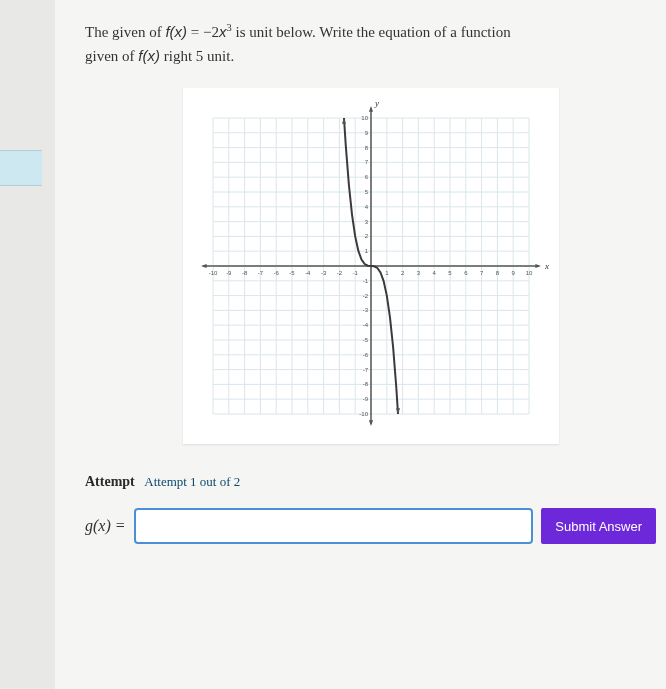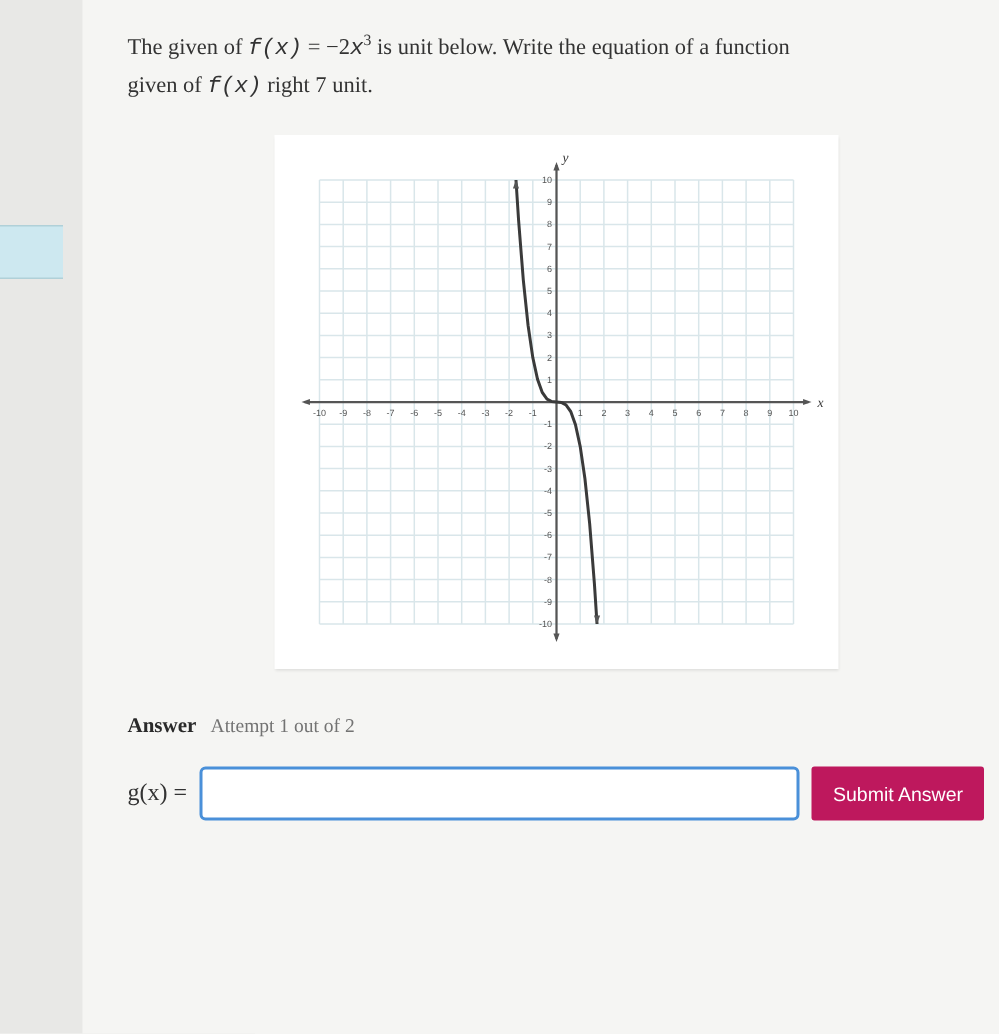--- a/index.html
+++ b/index.html
@@ -30,21 +30,21 @@
       background: #f5f5f3;
       padding: 20px 10px 20px 30px;
     }
     .problem-text {
       color: #333;
       font-size: 15px;
       line-height: 1.6;
       margin-bottom: 20px;
       font-family: Georgia, serif;
     }
-    .math-ital { font-style: italic; font-family: Liberation Mono, monospace; }
+    .math-ital { font-style: italic; font-family: Liberation Sans, sans-serif; }
     .sup { font-size: 0.7em; vertical-align: super; }
     .graph-container {
       display: flex;
       justify-content: center;
       margin: 20px 0 30px 0;
     }
     .graph-box {
       background: #fff;
       padding: 8px;
       box-shadow: 0 1px 2px rgba(0,0,0,0.1);
@@ -58,44 +58,45 @@
     .arrowhead { fill: #555; }
     .answer-section {
       margin-top: 30px;
     }
     .answer-header {
       font-size: 14px;
       color: #333;
       margin-bottom: 18px;
     }
     .answer-header .label { font-weight: bold; color: #2a2a2a; }
-    .answer-header .attempt { color: #737373; font-size: 13px; margin-left: 6px; }
+    .answer-header .attempt { color: #0c4a6e; font-size: 13px; margin-left: 6px; }
     .input-row {
       display: flex;
       align-items: center;
       gap: 8px;
     }
     .gx-label {
+      font-style: italic;
       font-family: 'Times New Roman', serif;
       font-size: 16px;
       color: #333;
       white-space: nowrap;
     }
     .answer-input {
       flex: 1;
       height: 36px;
       border: 2px solid #4a90d9;
       border-radius: 4px;
       padding: 6px 10px;
       font-size: 14px;
       background: #fff;
       outline: none;
     }
     .submit-btn {
-      background: #be185d;
+      background: #6d28d9;
       color: #fff;
       border: none;
       height: 36px;
       padding: 0 14px;
       font-size: 13px;
       font-weight: 500;
       cursor: pointer;
       border-radius: 2px;
     }
   </style>
@@ -107,21 +108,21 @@
 <div class="content">
 
   <div class="problem-text">
     <span>The given of </span>
     <span class="math-ital">f(x)</span>
     <span> = </span>
     <span>−2</span><span class="math-ital">x</span><span class="sup">3</span>
     <span> is unit below. Write the equation of a function</span><br>
     <span>given of </span>
     <span class="math-ital">f(x)</span>
-    <span> right 7 unit.</span>
+    <span> right 5 unit.</span>
   </div>
 
   <div class="graph-container">
     <div class="graph-box">
       <svg class="graph" width="360" height="340" viewBox="0 0 360 340">
           <line x1="22" y1="22" x2="22" y2="318" class="grid-line"></line>
           <line x1="37.8" y1="22" x2="37.8" y2="318" class="grid-line"></line>
           <line x1="53.6" y1="22" x2="53.6" y2="318" class="grid-line"></line>
           <line x1="69.4" y1="22" x2="69.4" y2="318" class="grid-line"></line>
           <line x1="85.2" y1="22" x2="85.2" y2="318" class="grid-line"></line>
@@ -212,21 +213,21 @@
           <text x="184" y="10" class="axis-label">y</text>
           <path d="M152.982 22 L154.72 48.78800000000007 L157.88 88.74800000000002 L161.04000000000002 118.79199999999997 L164.20000000000002 140.4 L167.35999999999999 154.90400000000002 L170.52 163.63600000000002 L173.68 168.076 L176.84 169.704 L180 170 L183.16 170.296 L186.32 171.924 L189.48000000000002 176.36399999999998 L192.64000000000001 185.096 L195.8 199.6 L198.95999999999998 221.208 L202.12000000000003 251.252 L205.28 291.212 L207.018 318 " class="curve"></path>
           <polygon points="152.982,22 155.03938684473272,27.636236277084272 150.92461315526728,27.636236277084272" class="arrowhead"></polygon>
           <polygon points="207.018,318 204.96061315526728,312.36376372291573 209.07538684473272,312.36376372291573" class="arrowhead"></polygon>
         </svg>
     </div>
   </div>
 
   <div class="answer-section">
     <div class="answer-header">
-      <span class="label">Answer</span>
+      <span class="label">Attempt</span>
       <span class="attempt">Attempt 1 out of 2</span>
     </div>
     <div class="input-row">
       <span class="gx-label">g(x) =</span>
       <input class="answer-input" type="text" value="" style="">
       <button class="submit-btn">Submit Answer</button>
     </div>
   </div>
 
 </div>

